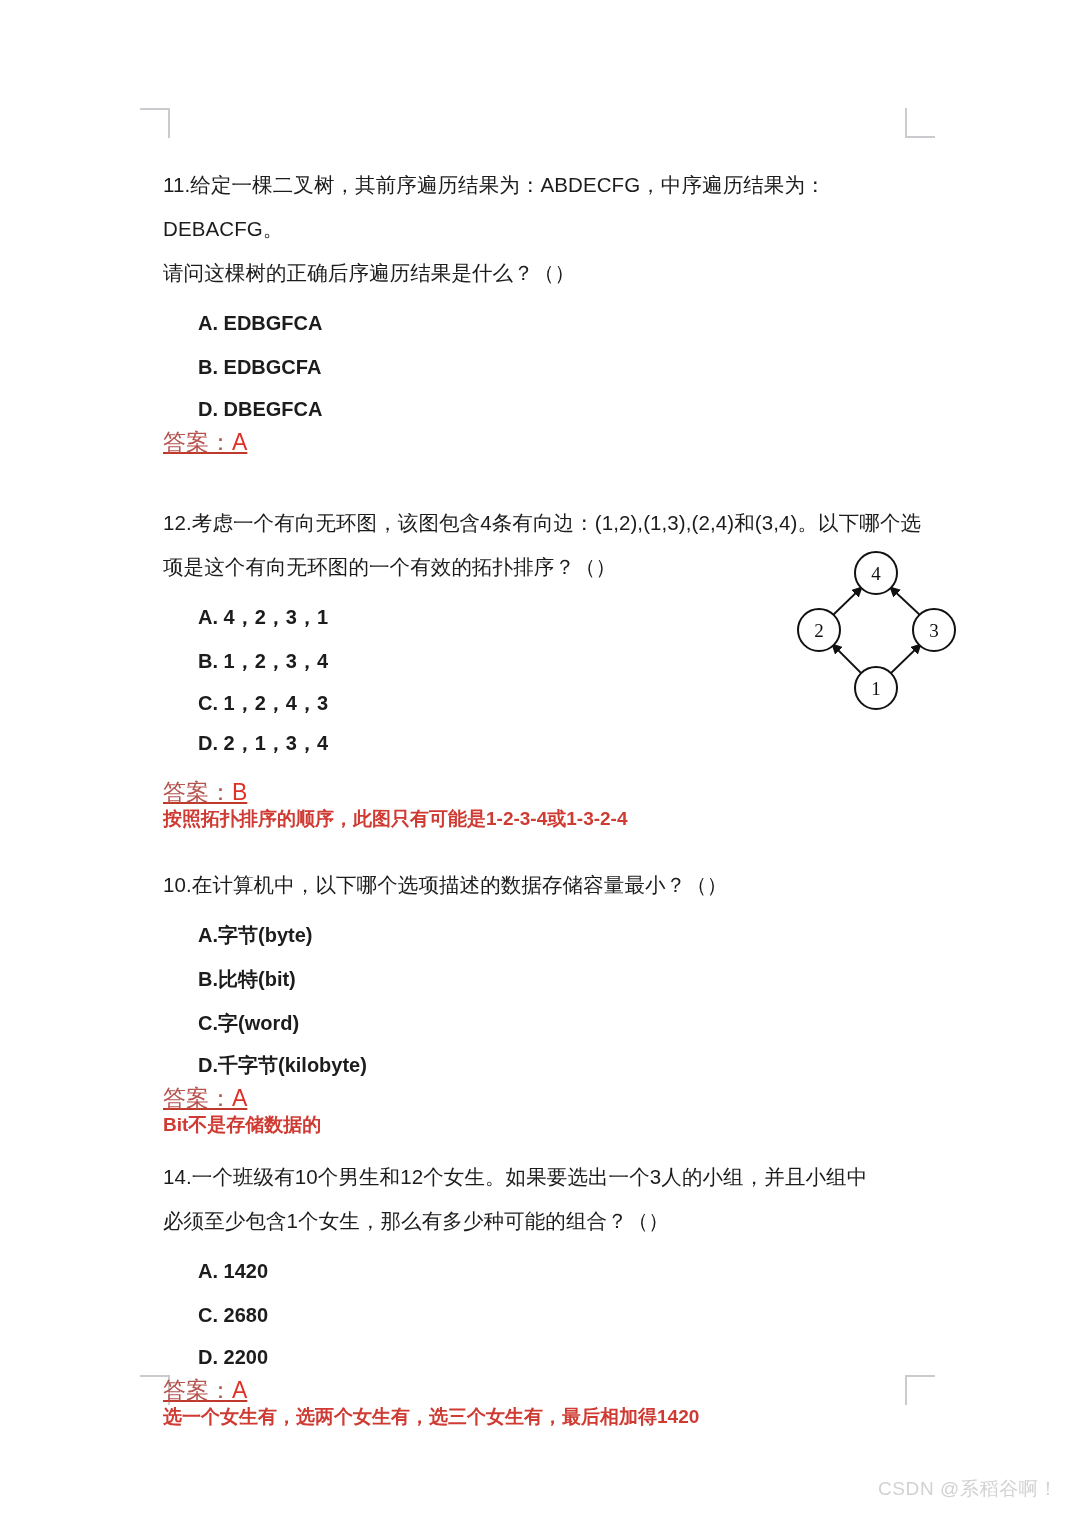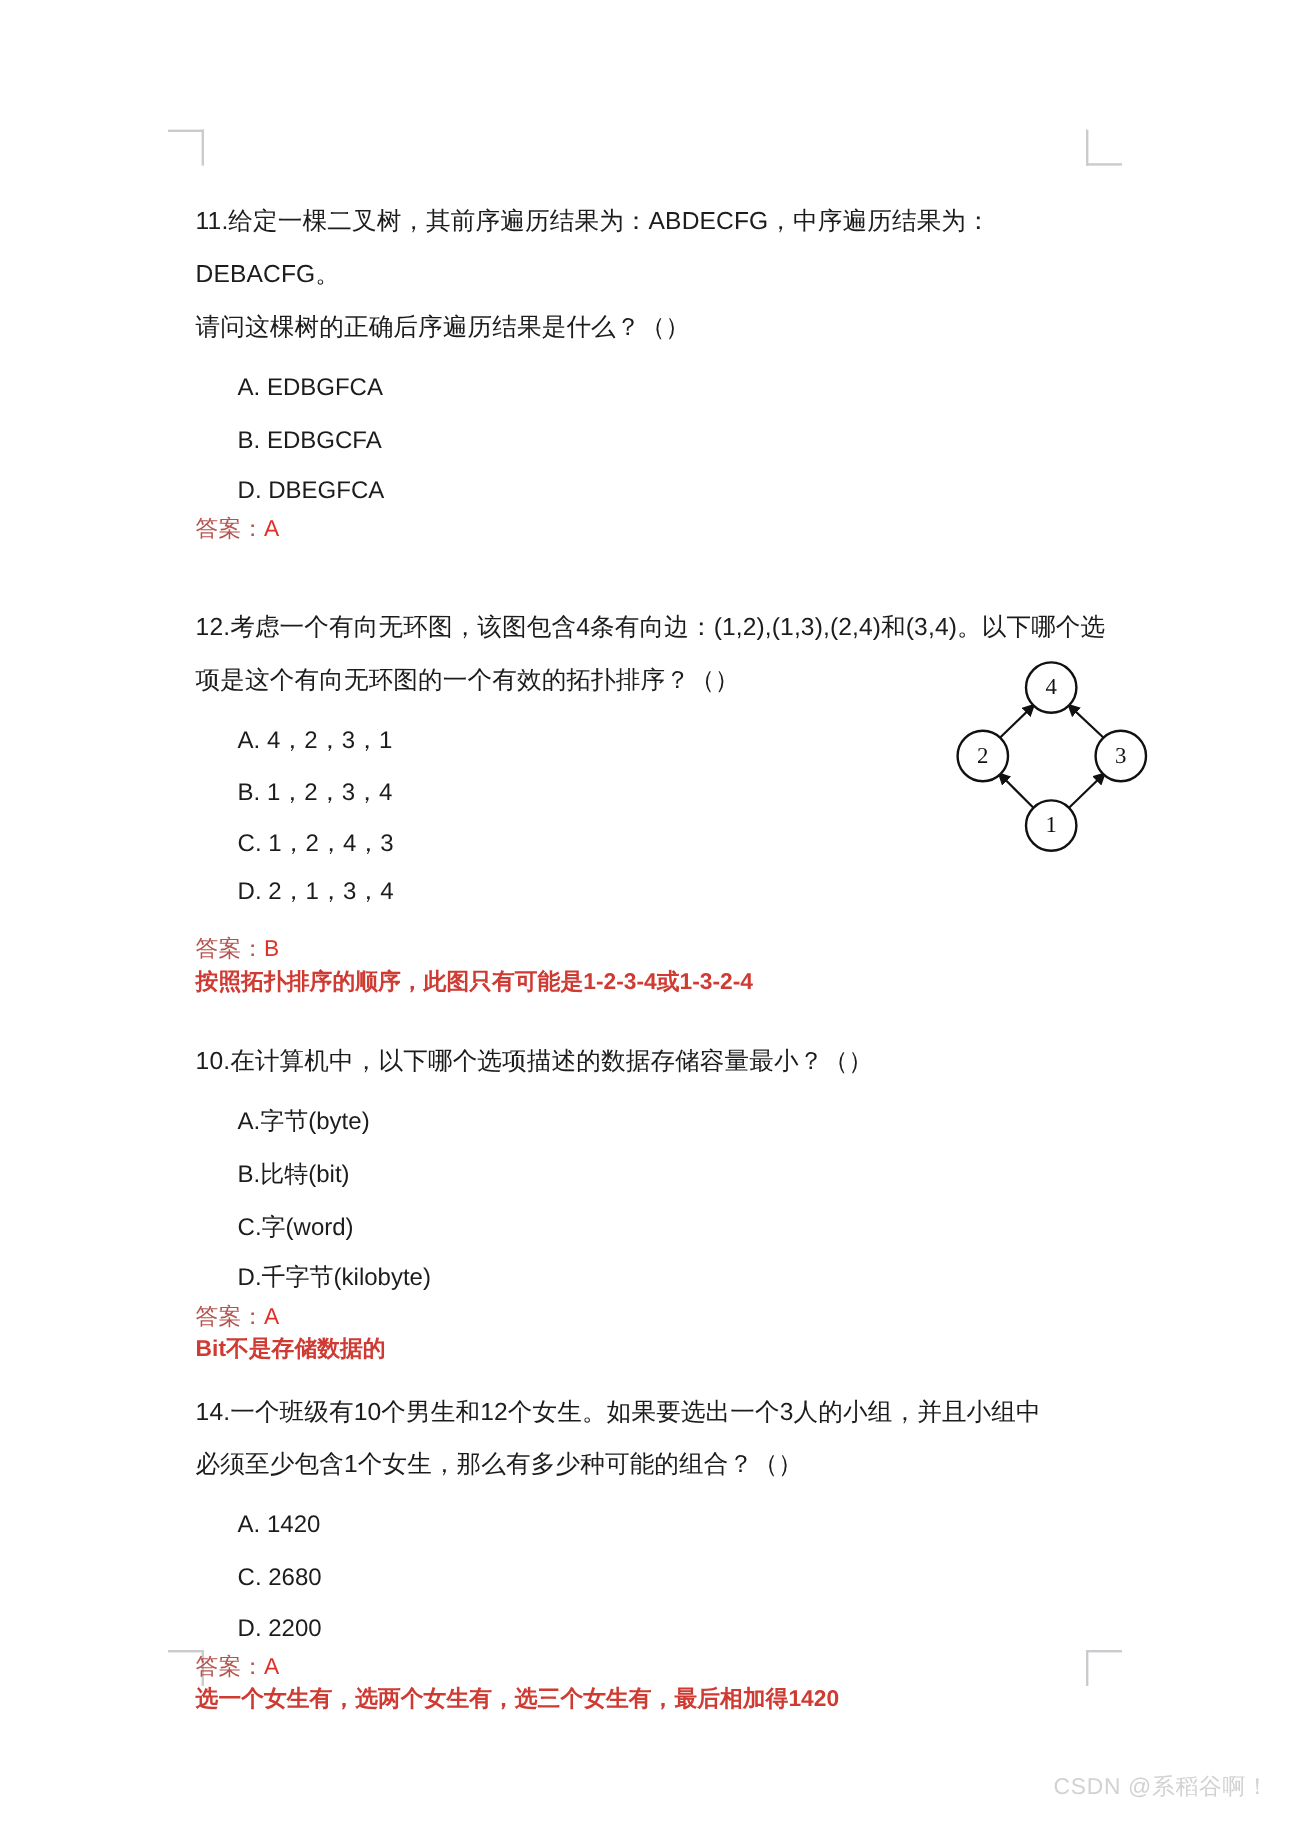--- a/index.html
+++ b/index.html
@@ -70,28 +70,30 @@
 
   .options {
     margin-top: 6px;
   }
   .option {
     font-size: 20px;
     line-height: 44px;
     color: #1c1c1c;
     padding-left: 35px;
     white-space: pre;
+    font-weight: bold;
   }
   .option.tight { line-height: 40px; }
 
   .answer-line {
-    font-size: 19px;
+    font-size: 23px;
     line-height: 26px;
     color: #c0392b;
     white-space: pre;
+    text-decoration: underline;
   }
   .answer-label {
     color: #b5534e;
   }
   .answer-value {
     color: #e03128;
   }
   .explain-line {
     font-size: 19px;
     line-height: 28px;

